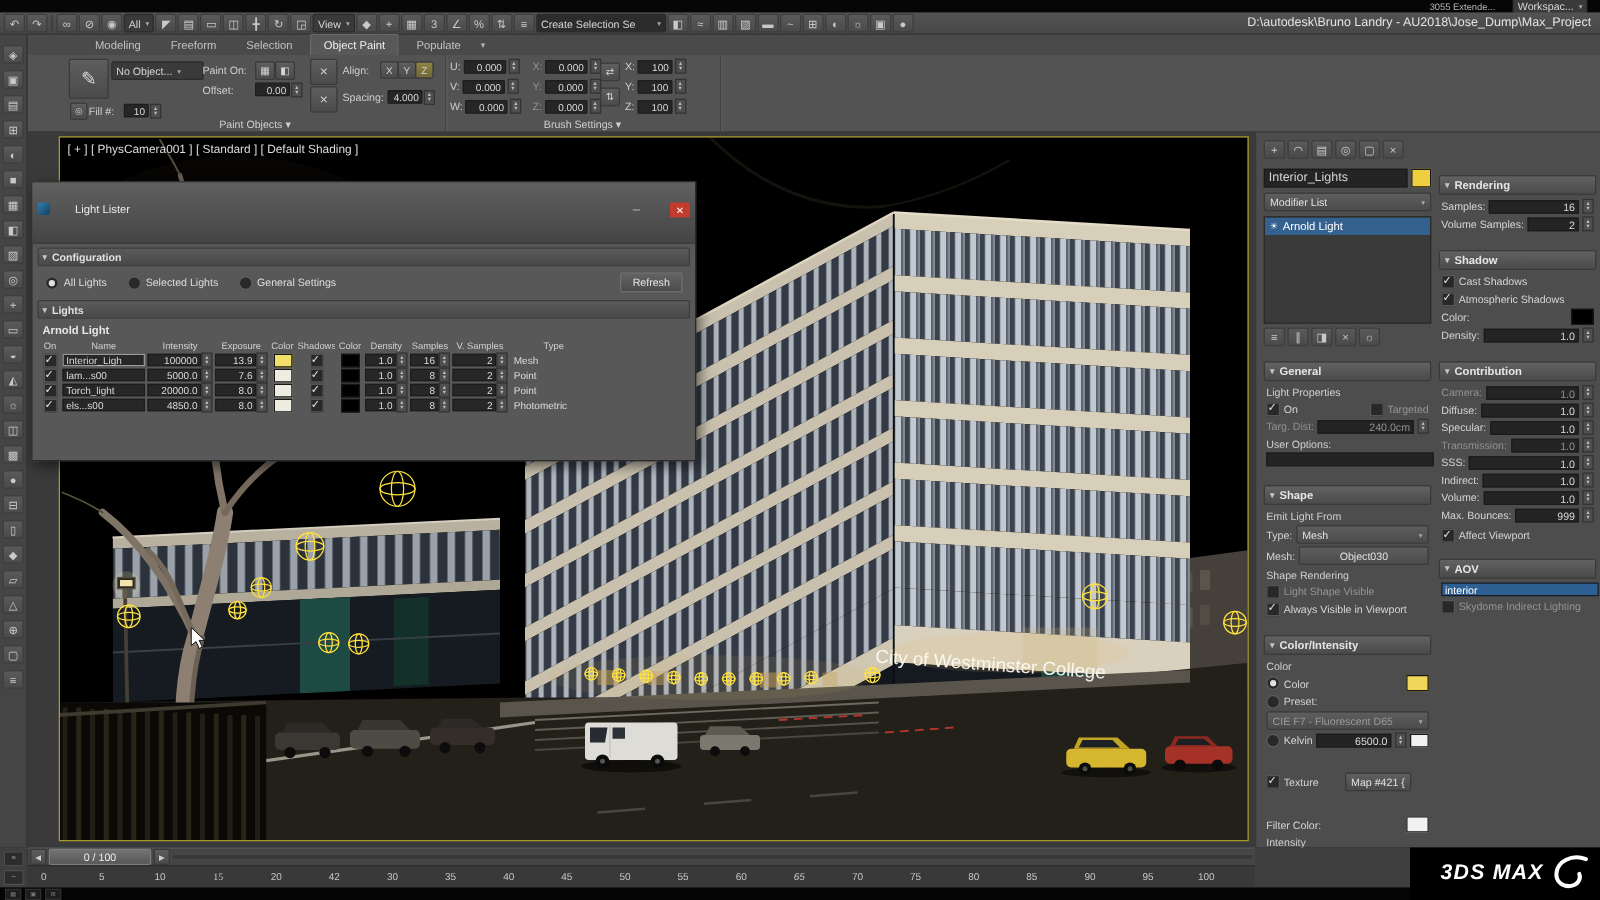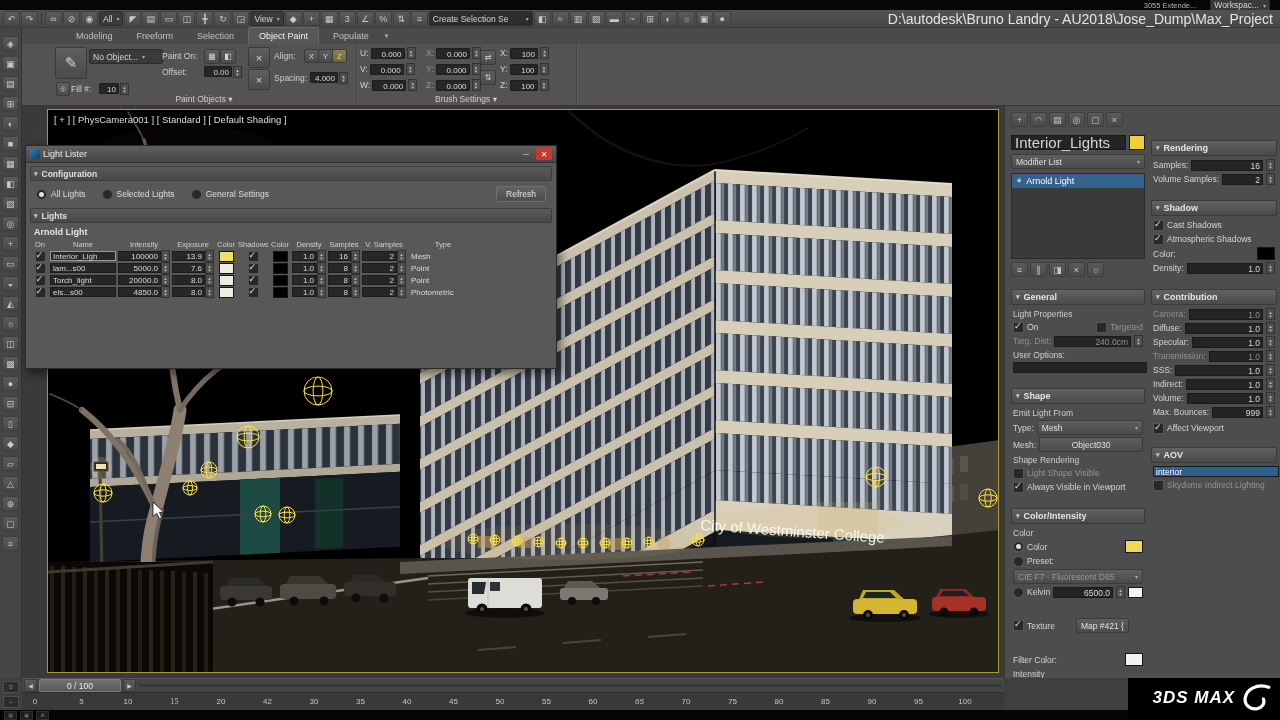--- a/index.html
+++ b/index.html
@@ -11,21 +11,21 @@
             justify-content:flex-end;gap:14px;padding-right:10px;box-sizing:border-box;font-size:7.5px;color:#b5b5b5}
   #main-toolbar{left:0;top:10px;width:1280px;height:18px;background:linear-gradient(#535353,#474747);
                 border-bottom:1px solid #383838;display:flex;align-items:center;gap:1px;padding:0 3px;box-sizing:border-box}
   .icon16{width:17px;height:15px;display:flex;align-items:center;justify-content:center;font-size:9px;color:#c9c9c9;
           background:linear-gradient(#5a5a5a,#4a4a4a);border:1px solid #3e3e3e;border-radius:2px;box-sizing:border-box;flex:0 0 auto}
   .tb-sep{width:1px;height:13px;background:#393939;margin:0 2px;flex:0 0 auto}
   .tb-dd{height:13px;background:#3a3a3a;border:1px solid #2b2b2b;color:#d6d6d6;font-size:8.5px;display:flex;
          align-items:center;padding:0 3px;gap:4px;border-radius:2px;flex:0 0 auto;white-space:nowrap}
   .tb-dd.wide{width:96px;background:#2c2c2c;justify-content:space-between}
   .dd-caret{font-size:6px;color:#a8a8a8}
-  #tb-path{margin-left:auto;font-size:14px;color:#e3e3e3;white-space:nowrap;padding-right:4px}
+  #tb-path{margin-left:auto;font-size:10px;color:#e3e3e3;white-space:nowrap;padding-right:4px}
   
   #ribbon-tabs{left:22px;top:28px;width:1258px;height:16px;background:#4a4a4a;display:flex;align-items:flex-end;
                gap:4px;padding-left:44px;box-sizing:border-box}
   .rtab{padding:1px 10px;font-size:9px;color:#c2c2c2;height:14px;display:flex;align-items:center;border-radius:2px 2px 0 0}
   .rtab.active{background:#585858;color:#f0f0f0;border:1px solid #686868;border-bottom:none}
   .rtab-caret{font-size:7px;color:#b5b5b5;margin-left:2px;align-self:center}
   #ribbon-body{left:22px;top:44px;width:1258px;height:62px;background:#535353;border-bottom:1px solid #373737;box-sizing:border-box}
   .rpanel{position:absolute;top:0;bottom:0;border-right:1px solid #434343;box-shadow:1px 0 0 #5e5e5e}
   .rcap{position:absolute;bottom:1px;left:0;right:0;text-align:center;font-size:8.5px;color:#cfcfcf}
   .rlbl{font-size:8.5px;color:#cfcfcf;white-space:nowrap}
@@ -43,22 +43,22 @@
   
   #left-toolbar{left:0;top:28px;width:22px;height:650px;background:#454545;border-right:1px solid #333;
                 display:flex;flex-direction:column;align-items:center;gap:5px;padding-top:8px;box-sizing:border-box}
   
   #viewport-shell{left:22px;top:106px;width:982px;height:572px;background:#3a3a3a}
   #viewport{left:48px;top:110px;width:950px;height:562px;background:#000;outline:1px solid #a99b2a}
   #vp-label{left:54px;top:114px;font-size:9.5px;color:#dedede;text-shadow:1px 1px 1px #000;z-index:5}
   
   #light-lister{left:25px;top:145px;width:530px;height:222px;background:#585858;border:1px solid #2a2a2a;
                 box-shadow:3px 4px 10px rgba(0,0,0,.55);z-index:20}
-  .ll-title{height:16px;background:linear-gradient(#606060,#454545);display:flex;align-items:center;padding:0 4px;
-            gap:3px;border-bottom:1px solid #333}
+  .ll-title{height:16px;background:linear-gradient(#606060,#454545);display:flex;align-items:flex-start;padding:16px 4px;
+            gap:20px;border-bottom:1px solid #333}
   .ll-app-icon{width:10px;height:10px;background:linear-gradient(135deg,#2e7fb5,#13405e);border-radius:2px}
   .ll-title-text{font-size:9px;color:#eaeaea;flex:1}
   .ll-min{width:14px;height:11px;color:#cfcfcf;font-size:8px;display:flex;align-items:center;justify-content:center}
   .ll-close{width:16px;height:12px;background:#c23b2d;color:#fff;font-size:8px;display:flex;align-items:center;
             justify-content:center;border-radius:1px}
   .ll-roh{height:13px;background:linear-gradient(#5a5a5a,#494949);border:1px solid #3c3c3c;margin:3px 4px 0;
           display:flex;align-items:center;gap:4px;font-size:8.5px;font-weight:bold;color:#e0e0e0;padding:0 3px;border-radius:2px}
   .ro-a{font-size:7px;color:#c5c5c5}
   .ll-config-row{display:flex;align-items:center;padding:5px 10px 3px;gap:16px;font-size:8.5px;color:#dedede}
   .radw{display:flex;align-items:center;gap:4px}
@@ -87,21 +87,21 @@
   #cp-right{left:146px;width:126px}
   .cp-tabs{display:flex;gap:2px;margin-bottom:8px}
   .cp-row{display:flex;align-items:center;gap:3px;padding:1px 2px;font-size:8.5px;color:#d4d4d4;min-height:12px}
   .cp-row.dis .cp-lbl,.cp-row.dis .cp-fld{color:#909090}
   .cp-lbl{white-space:nowrap}
   .cp-sub{font-size:8.5px;color:#cfcfcf;padding:2px 2px 1px}
   .cp-fld{background:#242424;border:1px solid #1a1a1a;color:#d8d8d8;font-size:8.5px;height:11px;line-height:11px;
           padding:0 2px;text-align:right;box-sizing:border-box;min-width:36px}
   .cp-fld.grow{flex:1}
   .cp-fld.wide{width:100%;margin:1px 2px}
-  .cp-name-fld{flex:1;background:#242424;border:1px solid #1a1a1a;font-size:15px;height:13px;line-height:13px;padding:0 3px}
+  .cp-name-fld{flex:1;background:#242424;border:1px solid #1a1a1a;font-size:10px;height:13px;line-height:13px;padding:0 3px}
   .cp-colorsw{width:14px;height:13px;border:1px solid #1a1a1a;flex:0 0 auto}
   .cp-dd{height:13px;background:linear-gradient(#5e5e5e,#4b4b4b);border:1px solid #3a3a3a;border-radius:2px;display:flex;
          align-items:center;justify-content:space-between;font-size:8.5px;color:#e0e0e0;padding:0 4px;margin:4px 0}
   .cp-dd.dis{color:#9a9a9a}
   .cp-stack{height:84px;background:#3a3a3a;border:1px solid #2a2a2a;margin-bottom:3px;overflow:hidden}
   .stack-item{height:14px;display:flex;align-items:center;gap:4px;font-size:9px;color:#fff;background:#35618f;padding:0 4px}
   .cp-stackops{display:flex;gap:2px;margin-bottom:6px}
   .ro{margin-top:12px}
   .ro-h{height:14px;background:linear-gradient(#626262,#4a4a4a);border:1px solid #3a3a3a;border-radius:2px;display:flex;
         align-items:center;font-weight:bold;font-size:9px;color:#e6e6e6;padding:0 4px;gap:4px}

